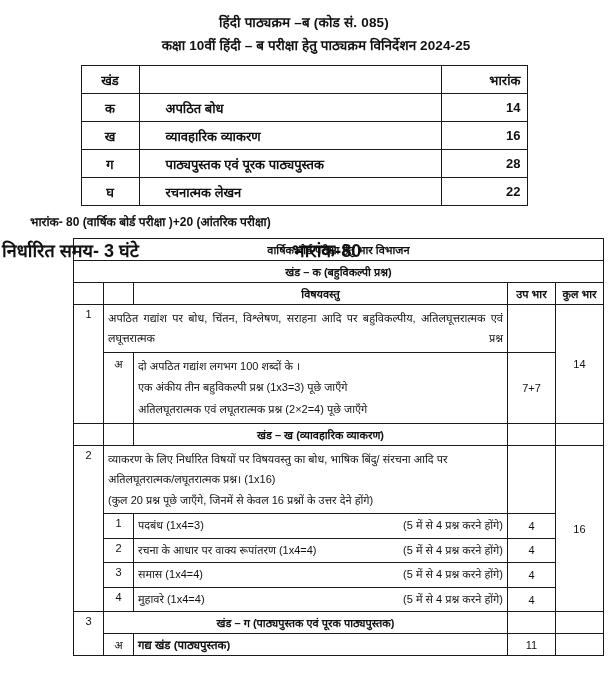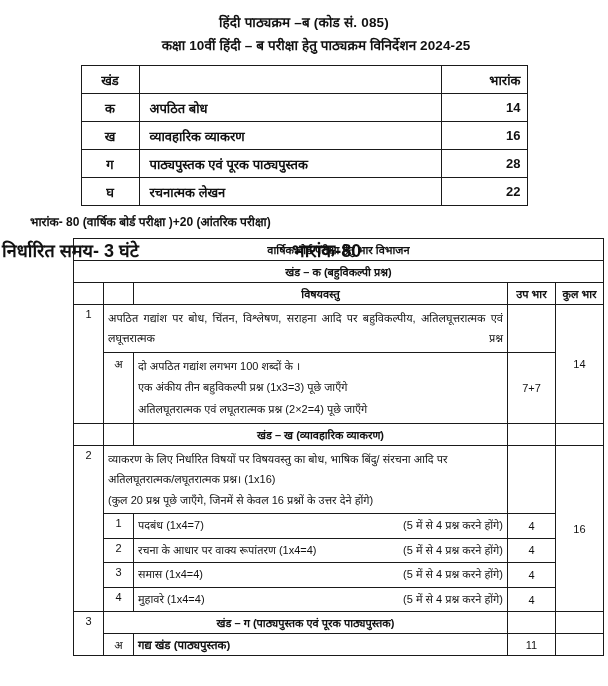--- a/index.html
+++ b/index.html
@@ -53,21 +53,21 @@
   table.t1 td, table.t1 th {
     border: 1.4px solid #1a1a1a;
     font-size: 13px;
     font-weight: bold;
     padding: 4px 6px;
     height: 19px;
     vertical-align: middle;
     margin-left: 23px;
   }
   .t1 .c-khand { width: 45px; text-align: center; }
-  .t1 .c-name  { text-align: left; padding-left: 10px; }
+  .t1 .c-name  { text-align: left; padding-left: 26px; }
   .t1 .c-marks { width: 73px; text-align: right; }
 
   
   .note-line {
     font-size: 12px;
     font-weight: bold;
     padding: 7px 0 0 30px;
     white-space: nowrap;
   }
   .note-row {
@@ -249,21 +249,21 @@
             <div>(कुल 20 प्रश्न पूछे जाएँगे, जिनमें से केवल 16 प्रश्नों के उत्तर देने होंगे)</div>
           </td>
           <td class="col-up"></td>
           <td class="col-total" rowspan="5">16</td>
         </tr>
 
         <tr>
           <td class="col-sub">1</td>
           <td class="col-body cell-mid">
             <div class="split">
-              <span class="lhs">पदबंध (1x4=7)</span>
+              <span class="lhs">पदबंध (1x4=3)</span>
               <span class="rhs">(5 में से 4 प्रश्न करने होंगे)</span>
             </div>
           </td>
           <td class="col-up">4</td>
         </tr>
 
         <tr>
           <td class="col-sub">2</td>
           <td class="col-body cell-mid">
             <div class="split">

